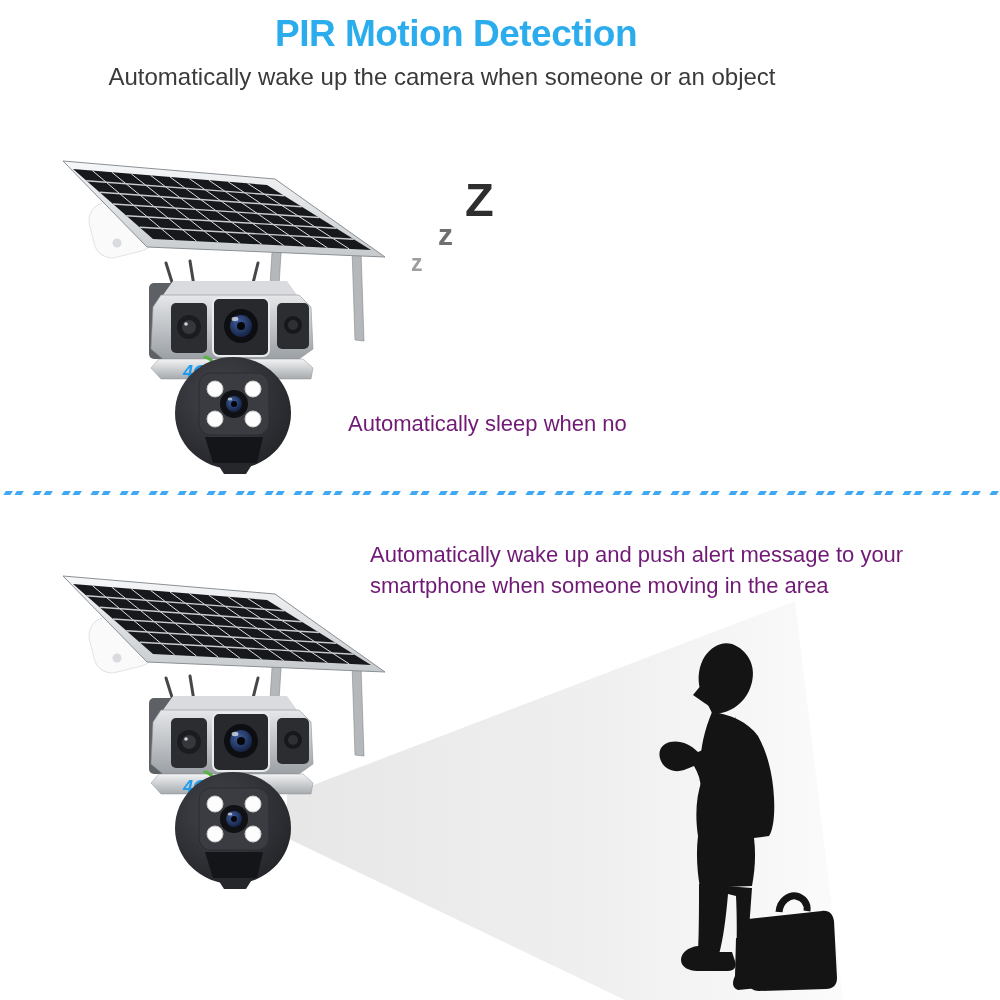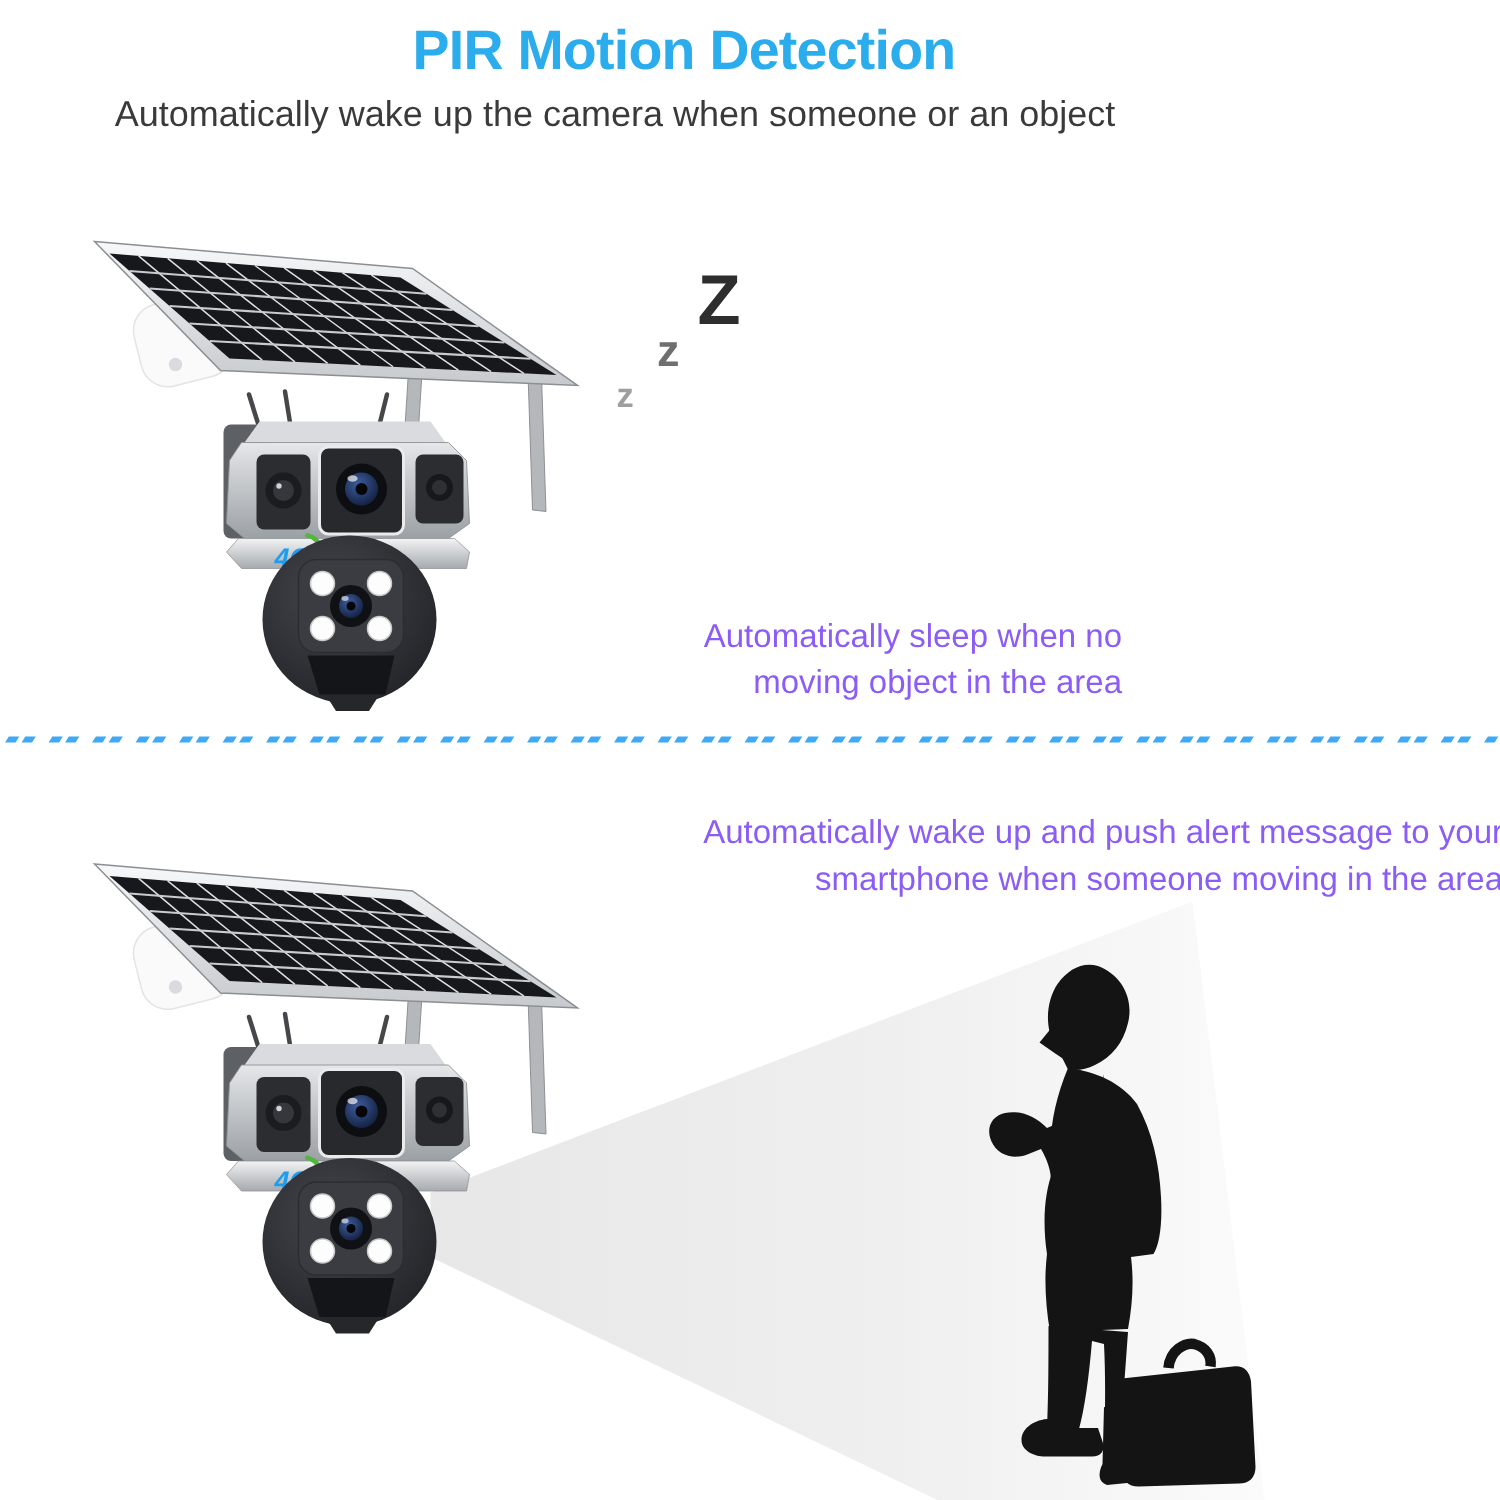--- a/index.html
+++ b/index.html
@@ -6,23 +6,23 @@
   .canvas{
     position:relative;width:1000px;height:1000px;background:#ffffff;
     overflow:hidden;font-family:"Liberation Sans", sans-serif;
   }
   .page-title{
     position:absolute;top:13px;left:0;width:912px;text-align:center;
     font-size:37px;font-weight:bold;letter-spacing:-0.5px;color:#2BACEC;
   }
   .page-subtitle{
     position:absolute;top:60px;left:0;width:820px;text-align:center;
-    font-size:24px;line-height:33px;color:#3a3a3a;
+    font-size:24px;line-height:33px;color:#3a3a3a;padding-left:32px;
   }
-  .caption{position:absolute;font-size:22px;line-height:31px;color:#8b5cf6;text-align:right;}
+  .caption{position:absolute;font-size:22px;line-height:31px;color:#701a75;text-align:left;}
   .caption-sleep{left:348px;top:408px;width:400px;}
   .caption-wake{left:370px;top:539px;width:632px;}
   .zzz span{position:absolute;font-weight:600;line-height:1;}
   .z-large{left:465px;top:176px;font-size:47px;color:#2e2e2e;}
   .z-medium{left:438px;top:220px;font-size:30px;color:#6f6f6f;}
   .z-small{left:411px;top:252px;font-size:23px;color:#9e9e9e;}
   .divider{position:absolute;left:0;top:486px;width:1000px;height:14px;}
   .cam{position:absolute;width:350px;height:340px;}
   .cam-top{left:55px;top:145px;}
   .cam-bottom{left:55px;top:560px;}
@@ -176,21 +176,20 @@
   </svg>
 
   <div class="zzz">
     <span class="z-large">Z</span>
     <span class="z-medium">z</span>
     <span class="z-small">z</span>
   </div>
 
   <div class="caption caption-sleep">
     <div>Automatically sleep when no</div>
-    <div>moving object in the area</div>
   </div>
 
   <svg class="divider" viewBox="0 0 1000 14">
     <g transform="skewX(-32)">
       <line x1="-20" y1="7" x2="1400" y2="7" stroke="#3FA9F5" stroke-width="4" stroke-dasharray="7 4 7 11"></line>
     </g>
   </svg>
 
   <div class="caption caption-wake">
     <div>Automatically wake up and push alert message to your</div>

